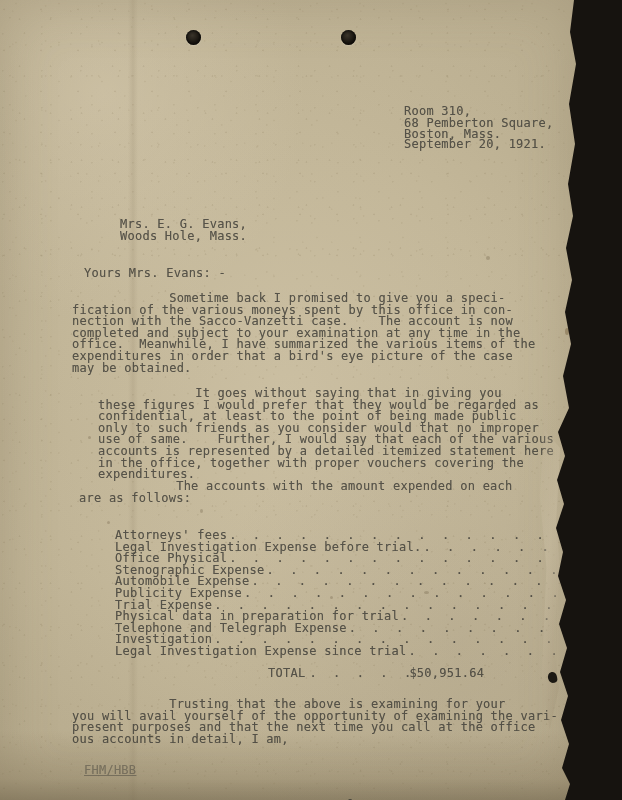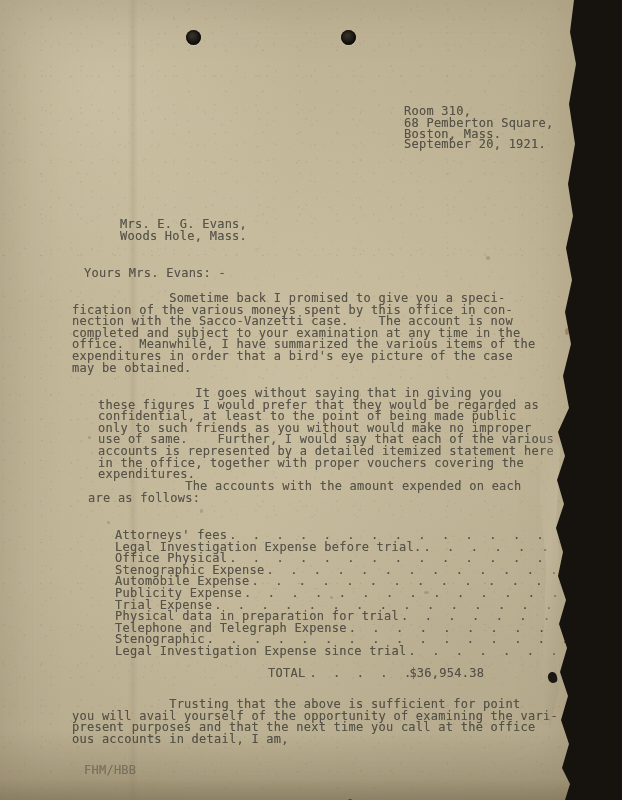--- a/index.html
+++ b/index.html
@@ -162,21 +162,21 @@
   #return-address { left: 404px; top: 106px; }
   #letter-date    { left: 404px; top: 139px; }
 
   
   #inside-address { left: 84px; top: 219px; margin-left: 36px; }
   #salutation     { left: 84px; top: 268px; }
 
   
   #para-1 { left: 72px; top: 293px; }
   #para-2 { left: 72px; top: 388px; margin-left: 26px; }
-  #para-3 { left: 88px; top: 481px; }
+  #para-3 { left: 79px; top: 481px; }
 
   
   #expense-list { left: 115px; top: 530px; }
   .exp-row { display: flex; white-space: pre; }
   .exp-label { white-space: pre; }
   .exp-leader {
     flex: 1 1 auto;
     overflow: hidden;
     white-space: nowrap;
     padding: 0 2px;
@@ -186,21 +186,21 @@
     white-space: pre;
     text-align: right;
     min-width: 66px;
   }
 
   #total-row { left: 268px; top: 668px; display: flex; white-space: pre; }
   #total-row .exp-leader { letter-spacing: 4.6px; padding: 0 4px; }
 
   #para-4  { left: 72px; top: 699px; }
   #closing { left: 243px; top: 772px; margin-top: 28px; }
-  #typist-initials { left: 84px; top: 765px; opacity: 0.55; }
+  #typist-initials { left: 84px; top: 765px; opacity: 0.55; text-decoration: underline; }
 
   
   .spot {
     position: absolute;
     pointer-events: none;
     border-radius: 50%;
     background: rgba(96,82,56,0.28);
     filter: blur(0.6px);
   }
   .spot.s1 { left: 565px; top: 328px; width: 4px;  height: 7px;  background: rgba(110,88,52,0.40); }
@@ -266,21 +266,21 @@
         <div class="ln">completed and subject to your examination at any time in the</div>
         <div class="ln">office.  Meanwhile, I have summarized the various items of the</div>
         <div class="ln">expenditures in order that a bird's eye picture of the case</div>
         <div class="ln">may be obtained.</div>
       </div>
 
       <div class="blk" id="para-2">
         <div class="ln">             It goes without saying that in giving you</div>
         <div class="ln">these figures I would prefer that they would be regarded as</div>
         <div class="ln">confidential, at least to the point of being made public</div>
-        <div class="ln">only to such friends as you without would make no improper</div>
+        <div class="ln">only to such friends as you consider would that no improper</div>
         <div class="ln">use of same.    Further, I would say that each of the various</div>
         <div class="ln">accounts is represented by a detailed itemized statement here</div>
         <div class="ln">in the office, together with proper vouchers covering the</div>
         <div class="ln">expenditures.</div>
       </div>
 
       <div class="blk" id="para-3">
         <div class="ln">             The accounts with the amount expended on each</div>
         <div class="ln">are as follows:</div>
       </div>
@@ -325,39 +325,39 @@
           <span class="exp-label">Physical data in preparation for trial</span>
           <span class="exp-leader">. . . . . . . . . . . . . . . . . . . . . . . . . . . . . . . . . . . . . . . . . . . .</span>
           
         </div>
         <div class="exp-row">
           <span class="exp-label">Telephone and Telegraph Expense</span>
           <span class="exp-leader">. . . . . . . . . . . . . . . . . . . . . . . . . . . . . . . . . . . . . . . . . . . .</span>
           
         </div>
         <div class="exp-row">
-          <span class="exp-label">Stenographic</span>
+          <span class="exp-label">Investigation</span>
           <span class="exp-leader">. . . . . . . . . . . . . . . . . . . . . . . . . . . . . . . . . . . . . . . . . . . .</span>
           
         </div>
         <div class="exp-row ruled">
           <span class="exp-label">Legal Investigation Expense since trial</span>
           <span class="exp-leader">. . . . . . . . . . . . . . . . . . . . . . . . . . . . . . . . . . . . . . . . . . . .</span>
           
         </div>
       </div>
 
       <div class="blk" id="total-row">
         <span class="exp-label">TOTAL</span>
         <span class="exp-leader" style="width:96px;flex:0 0 96px;">. . . . . . . . . . . . . . . . . . . . . . . . . . . . . . . . . . . . . . . . . . . .</span>
-        <span class="exp-amount">$36,954.38</span>
+        <span class="exp-amount">$50,951.64</span>
       </div>
 
       <div class="blk" id="para-4">
-        <div class="ln">             Trusting that the above is sufficient for point</div>
+        <div class="ln">             Trusting that the above is examining for your</div>
         <div class="ln">you will avail yourself of the opportunity of examining the vari-</div>
         <div class="ln">present purposes and that the next time you call at the office</div>
         <div class="ln">ous accounts in detail, I am,</div>
       </div>
 
       <div class="blk" id="closing">Yours very truly,</div>
 
       <div class="blk" id="typist-initials">FHM/HBB</div>
 
     </div>

